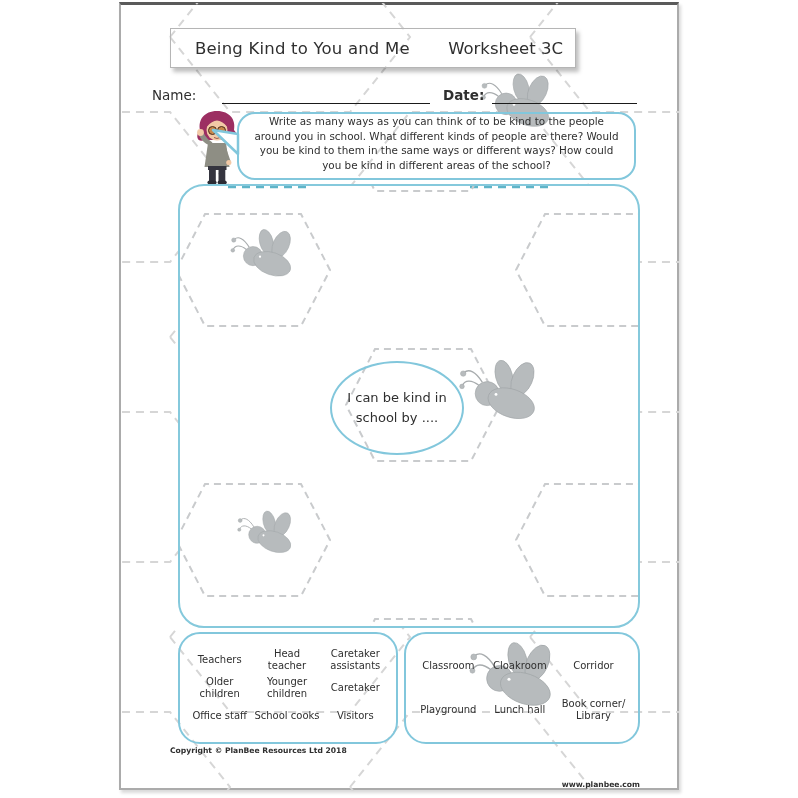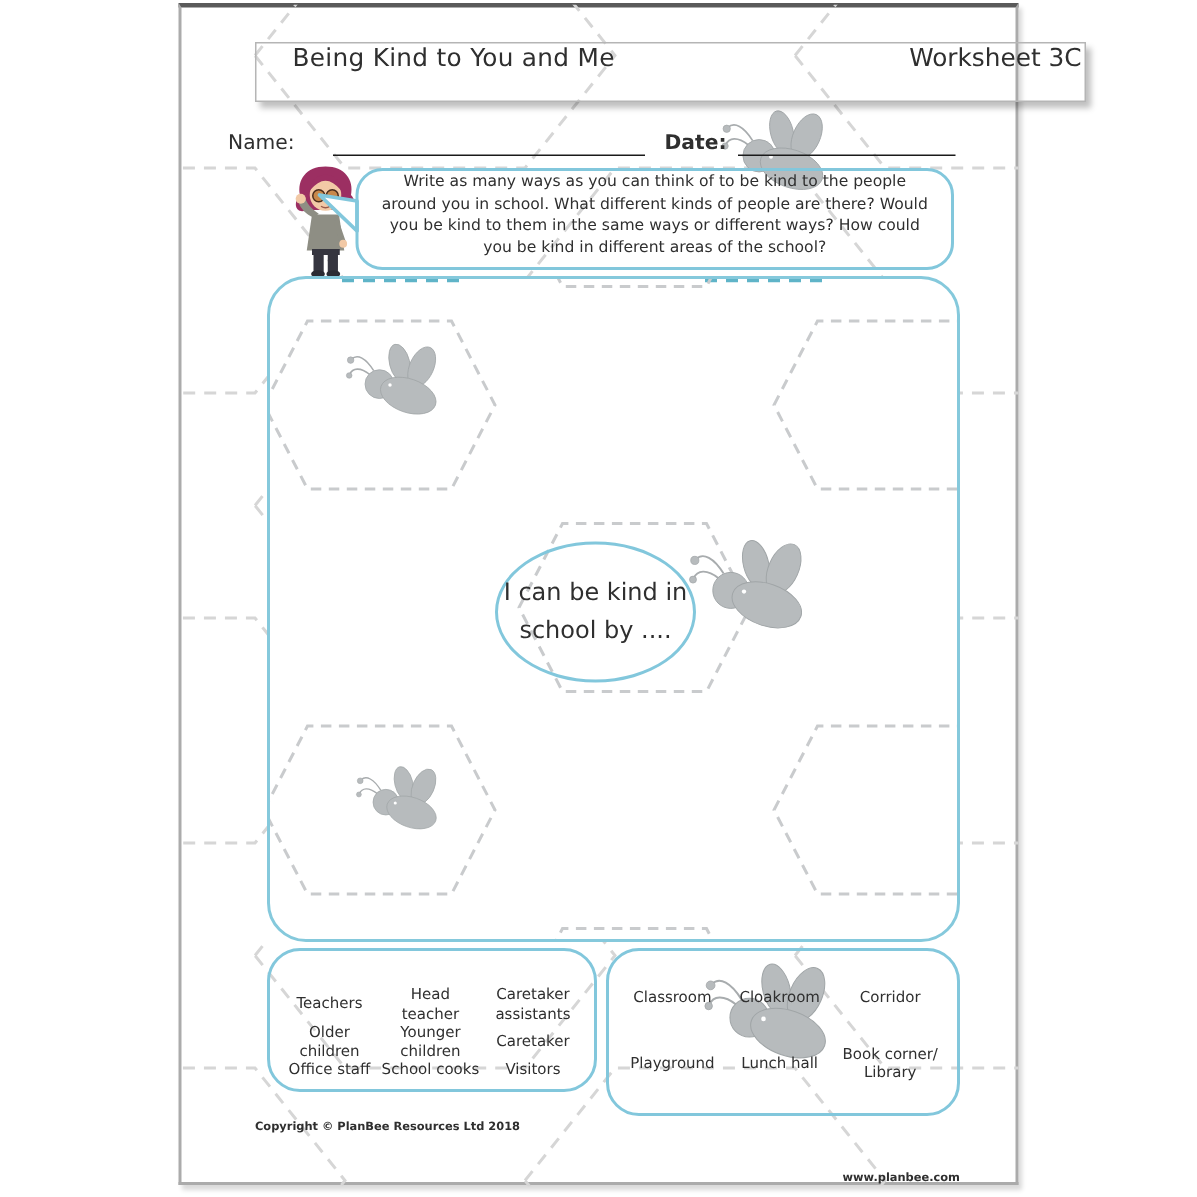--- a/index.html
+++ b/index.html
@@ -12,25 +12,25 @@
   .page{
     left:119px;top:2px;width:560px;height:788px;
     background:#ffffff;box-sizing:border-box;
     border:2px solid #ababab;border-top:3px solid #5a5a5a;
     box-shadow:2px 3px 3px rgba(0,0,0,0.15);
   }
   
   .overlay{left:0;top:0;width:798px;height:798px;pointer-events:none;}
   
   .title-box{
-    left:170px;top:28px;width:554px;height:40px;box-sizing:border-box;
+    left:170px;top:28px;width:406px;height:40px;box-sizing:border-box;
     border:1px solid #b5b5b5;background:transparent;
     box-shadow:3px 4px 4px rgba(0,0,0,0.25);
-    display:flex;justify-content:space-between;
-    padding:0 2px 0 24px;
+    display:flex;align-items:center;justify-content:space-between;
+    padding:0 12px 0 24px;
   }
   .title-box .title{font-size:16.5px;letter-spacing:0.2px;}
   .title-box .ws{font-size:16.5px;}
   
   .name-label{left:152px;top:87px;font-size:13.5px;font-weight:400;}
   .name-line{left:222px;top:86px;width:208px;height:17px;border-bottom:1.6px solid #1a1a1a;}
   .date-label{left:443px;top:87px;font-size:13.5px;font-weight:700;}
   .date-line{left:492px;top:86px;width:145px;height:17px;border-bottom:1.6px solid #1a1a1a;}
   
   .bubble{
@@ -43,30 +43,30 @@
   .main-box{
     left:178px;top:184px;width:462px;height:444px;box-sizing:border-box;
     border:2.5px solid #85c9dc;border-radius:26px;background:transparent;
   }
   
   .oval{
     left:330px;top:361px;width:134px;height:94px;box-sizing:border-box;
     border:2.5px solid #82c7dc;border-radius:50%;background:transparent;
     display:flex;flex-direction:column;align-items:center;justify-content:center;
   }
-  .oval span{font-size:16px;line-height:1.55;}
+  .oval span{font-size:13px;line-height:1.55;}
   
   .bank{
     box-sizing:border-box;border:2.5px solid #82c7dc;border-radius:22px;
     background:transparent;display:grid;align-items:center;justify-items:center;
   }
   .bank-people{
-    left:178px;top:632px;width:220px;height:96px;
+    left:178px;top:632px;width:220px;height:112px;
     grid-template-columns:33% 33% 34%;grid-template-rows:1fr 1fr 1fr;
-    padding:24px 6px;
+    padding:12px 6px;
   }
   .bank-places{
     left:404px;top:632px;width:236px;height:112px;
     grid-template-columns:33% 32% 35%;grid-template-rows:1fr 1fr;
     padding:10px 6px;
   }
   .bank span{font-size:10px;line-height:1.25;text-align:center;max-width:72px;}
   
   .copyright{left:170px;top:746px;font-size:7.6px;font-weight:700;}
   .website{left:520px;top:780px;width:120px;text-align:right;font-size:7.6px;font-weight:700;}

